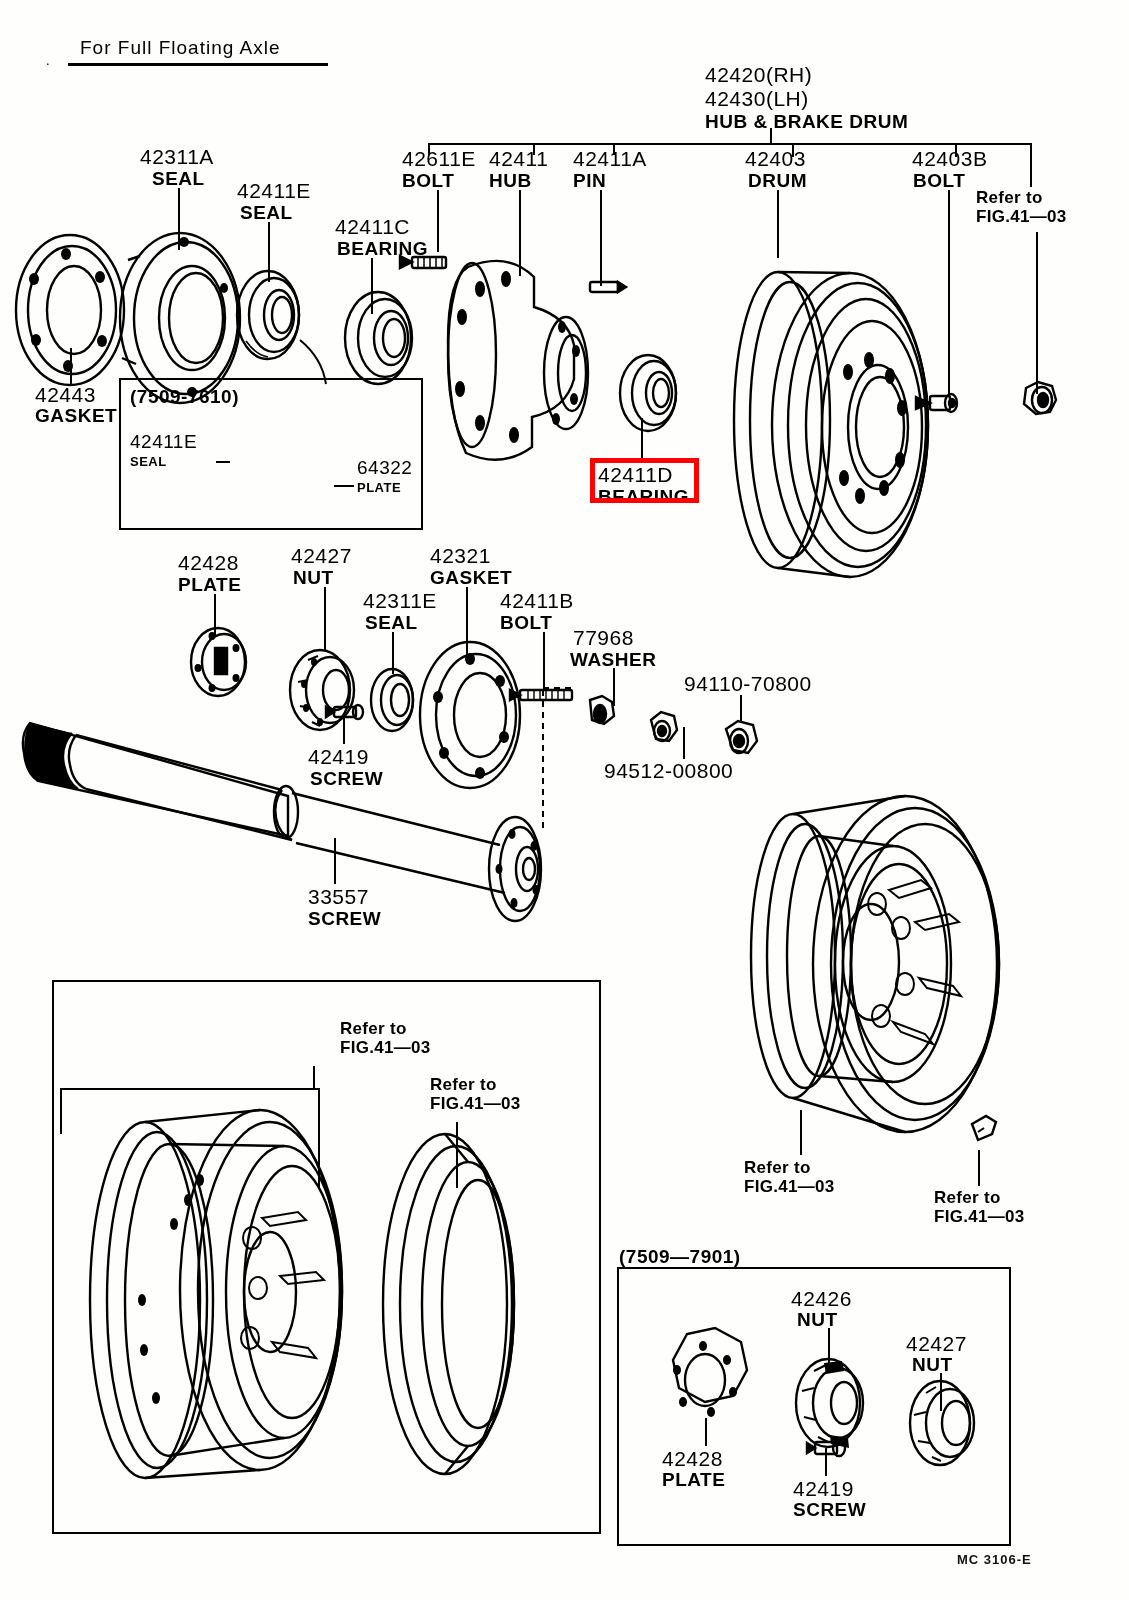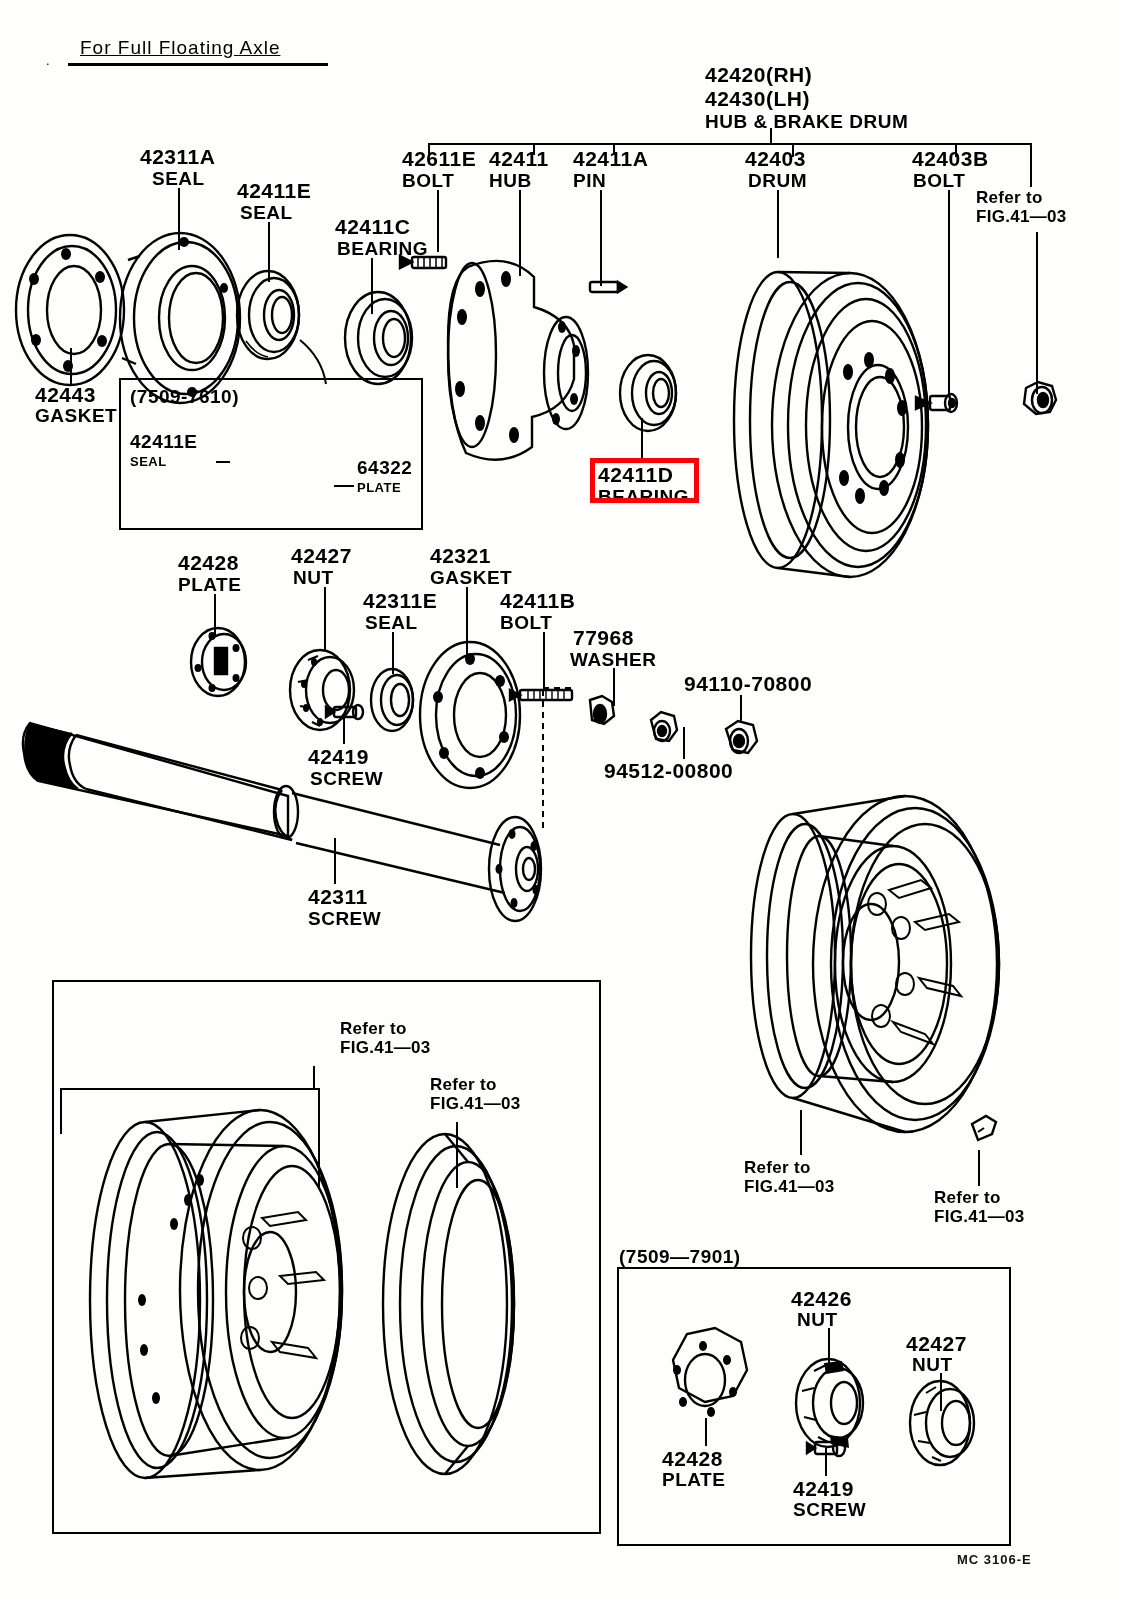--- a/index.html
+++ b/index.html
@@ -1,39 +1,39 @@
 <!DOCTYPE html>
 <html><head>
 <meta charset="utf-8">
 <style>
   html,body{margin:0;padding:0;background:#fffffd;}
   body{font-family:"Liberation Sans",sans-serif;}
   #page{position:relative;width:1129px;height:1600px;background:#fefefc;overflow:hidden;}
   .lbl{position:absolute;color:#000;line-height:1.0;white-space:nowrap;}
-  .num{font-size:21px;font-weight:700;letter-spacing:.5px;}
+  .num{font-size:21px;font-weight:400;letter-spacing:.5px;}
   .sub{font-size:19px;font-weight:700;letter-spacing:.5px;}
   .num.sm{font-size:19px;}
   .sub.sm{font-size:13px;}
   .title{font-size:19px;font-weight:400;letter-spacing:1px;}
   .refer{font-size:17px;font-weight:700;line-height:1.12;letter-spacing:.3px;}
   .range{font-size:19px;font-weight:700;letter-spacing:.5px;}
   .foot{font-size:13px;font-weight:700;letter-spacing:1px;color:#111;}
   .ln{position:absolute;background:#000;}
   .vln{width:2px;}
   .hln{height:2px;}
   .box{position:absolute;border:2px solid #000;}
   .hl{position:absolute;border:5px solid #ff0000;background:transparent;}
   svg{position:absolute;left:0;top:0;overflow:visible;}
 </style>
 </head>
 <body>
 
 <div id="page">
 
-  <div class="lbl title" style="left:80px;top:38px;text-decoration:underline;">For Full Floating Axle</div>
+  <div class="lbl title" style="left:80px;top:38px;">For Full Floating Axle</div>
   <div class="ln hln" style="left:68px;top:63px;width:260px;height:3px;"></div>
   <div class="lbl" style="left:46px;top:54px;font-size:13px;">.</div>
 
   <div class="lbl num" style="left:705px;top:64px;">42420(RH)</div>
   <div class="lbl num" style="left:705px;top:88px;">42430(LH)</div>
   <div class="lbl sub" style="left:705px;top:112px;">HUB &amp; BRAKE DRUM</div>
 
   <div class="ln vln" style="left:770px;top:128px;height:16px;"></div>
   <div class="ln hln" style="left:428px;top:143px;width:604px;"></div>
   <div class="ln vln" style="left:428px;top:143px;height:12px;"></div>
@@ -121,21 +121,21 @@
   <div class="ln vln" style="left:543px;top:632px;height:56px;"></div>
 
   <div class="lbl num" style="left:573px;top:627px;">77968</div>
   <div class="lbl sub" style="left:570px;top:650px;">WASHER</div>
   <div class="ln vln" style="left:613px;top:668px;height:38px;"></div>
 
   <div class="lbl num" style="left:308px;top:746px;">42419</div>
   <div class="lbl sub" style="left:310px;top:769px;">SCREW</div>
   <div class="ln vln" style="left:343px;top:718px;height:26px;"></div>
 
-  <div class="lbl num" style="left:308px;top:886px;">42311</div>
+  <div class="lbl num" style="left:308px;top:886px;">33557</div>
   <div class="lbl sub" style="left:308px;top:909px;">SCREW</div>
   <div class="ln vln" style="left:334px;top:838px;height:46px;"></div>
 
   <div class="lbl num" style="left:684px;top:673px;">94110-70800</div>
   <div class="ln vln" style="left:740px;top:695px;height:27px;"></div>
 
   <div class="lbl num" style="left:604px;top:760px;">94512-00800</div>
   <div class="ln vln" style="left:683px;top:727px;height:32px;"></div>
 
   <svg width="1129" height="1600" style="pointer-events:none;">

